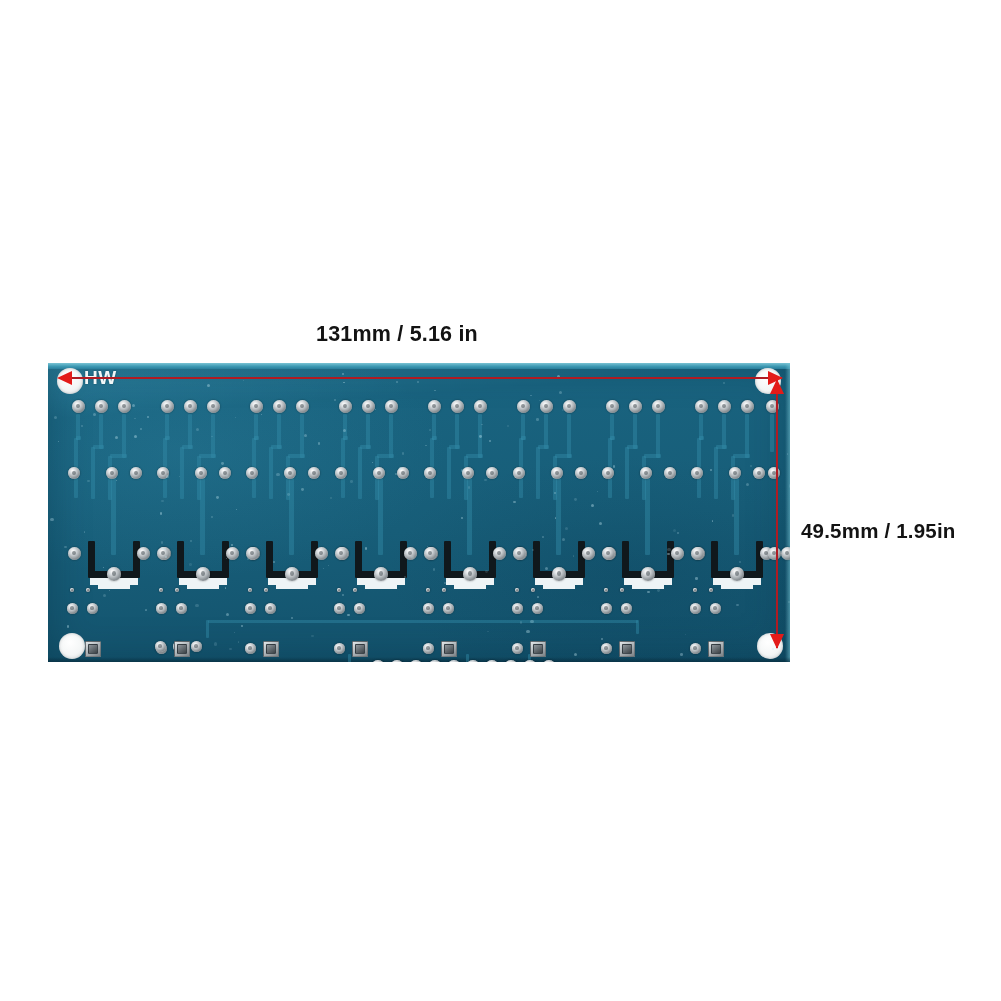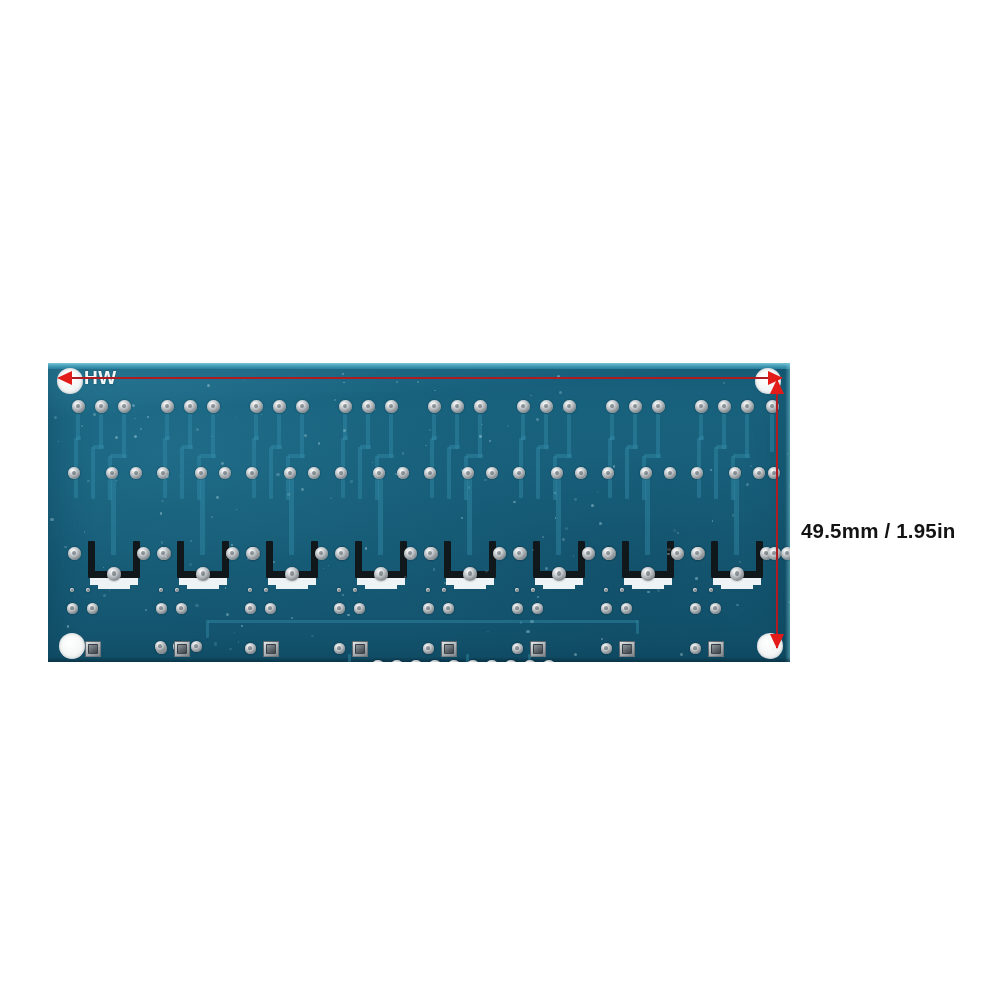--- a/index.html
+++ b/index.html
@@ -211,20 +211,21 @@
     border-left: 7px solid transparent;
     border-right: 7px solid transparent;
     border-top: 15px solid #e31b19;
   }
 </style>
 </head>
 <body>
 
 <div id="stage">
 
+  <div class="dim-label" id="width-label">131mm / 5.16 in</div>
 
   <div class="dim-label" id="height-label">49.5mm / 1.95in</div>
 
   <div id="pcb">
     <div id="pcb-top-bevel"></div>
     <div id="pcb-right-bevel"></div>
     <div id="pcb-bottom-shadow"></div>
 
     <div id="traces-layer">
         <div class="trace thin" style="left: 28px; top: 51px; width: 4px; height: 26px;"></div>

